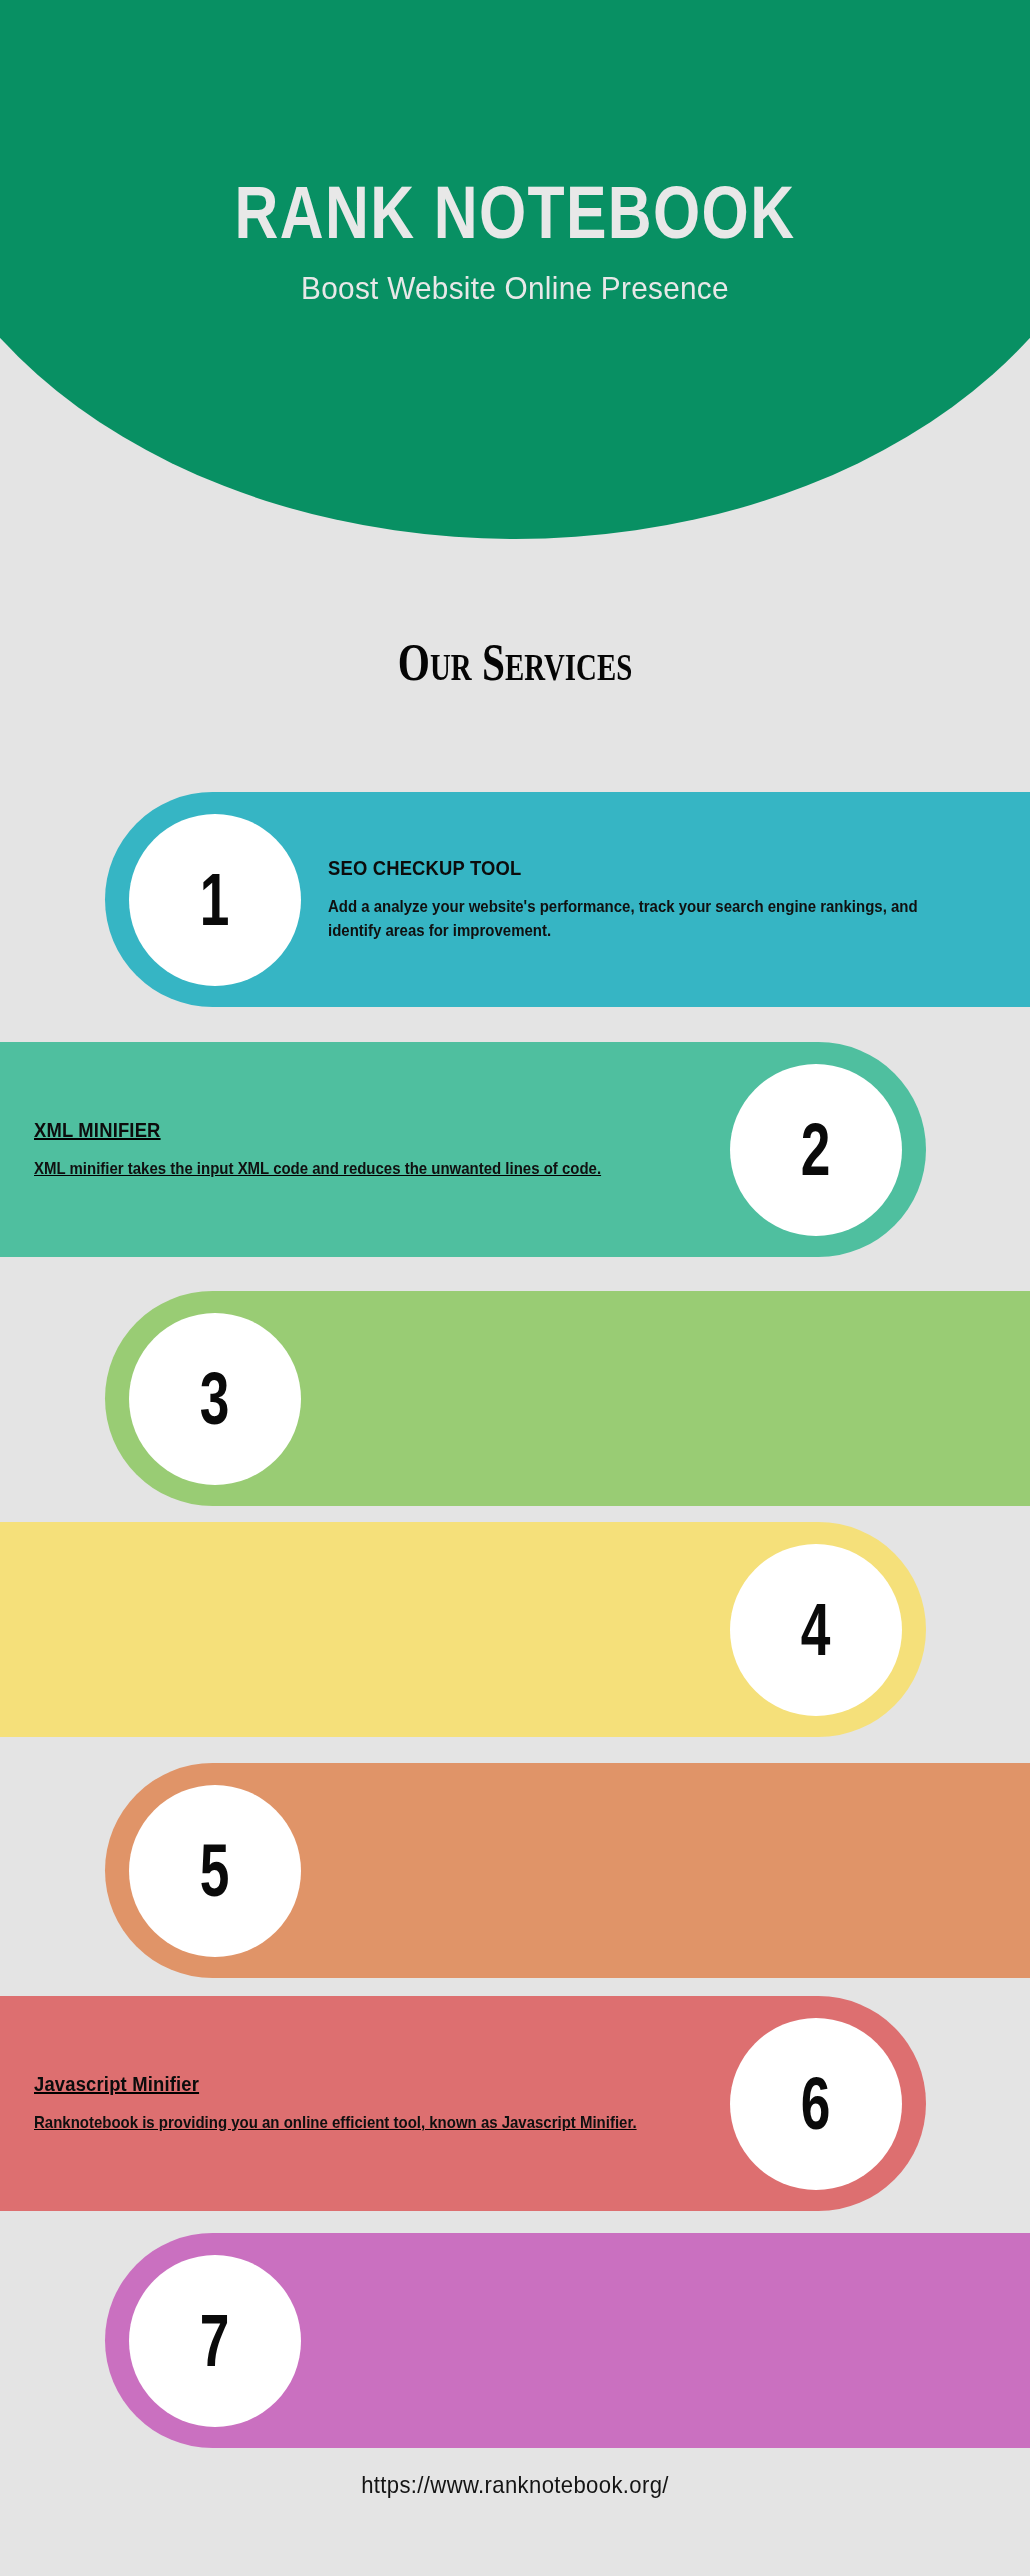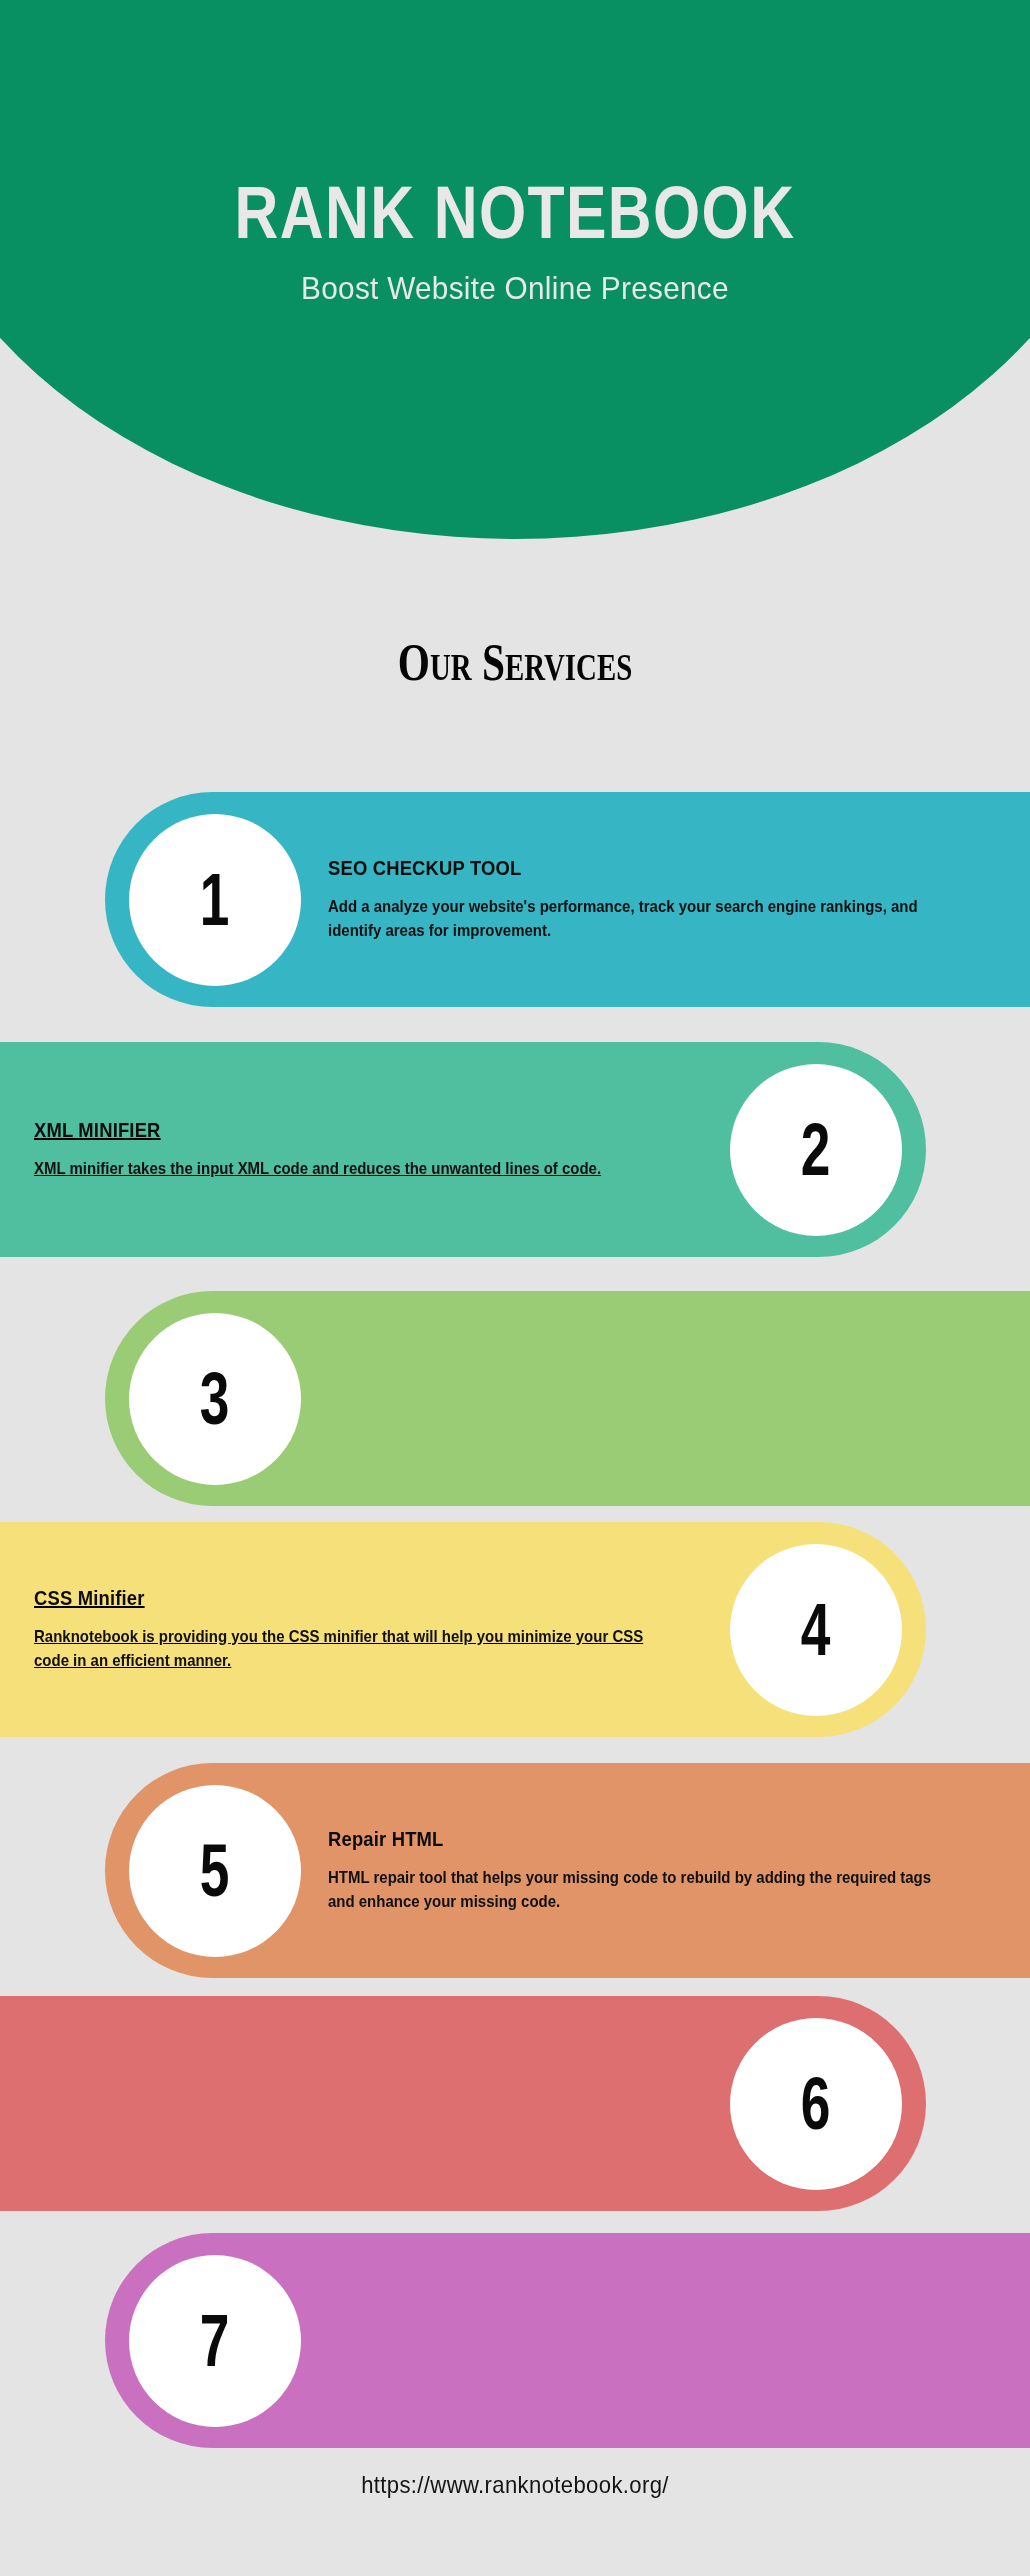--- a/index.html
+++ b/index.html
@@ -177,42 +177,38 @@
     <div class="circle">
       <span class="circle-num">3</span>
     </div>
   </div>
 
   <div class="row right-circle" style="top:1522px;">
     <div class="bar" style="background: rgb(245, 224, 122);"></div>
     <div class="circle">
       <span class="circle-num">4</span>
     </div>
-    <div class="content">
-      <div class="svc-title">CSS Minifier</div>
-      <div class="svc-desc">Ranknotebook is providing you the CSS minifier that will help you minimize your CSS code in an efficient manner.</div>
-    </div>
   </div>
 
   <div class="row left-circle" style="top:1763px;">
     <div class="bar" style="background: rgb(224, 148, 104);"></div>
     <div class="circle">
       <span class="circle-num">5</span>
     </div>
-    <div class="content">
-      <div class="svc-title">Repair HTML</div>
-      <div class="svc-desc">HTML repair tool that helps your missing code to rebuild by adding the required tags and enhance your missing code.</div>
-    </div>
   </div>
 
   <div class="row right-circle" style="top:1996px;">
     <div class="bar" style="background: rgb(221, 111, 112);"></div>
     <div class="circle">
       <span class="circle-num">6</span>
     </div>
+    <div class="content">
+      <div class="svc-title">Javascript Minifier</div>
+      <div class="svc-desc">Ranknotebook is providing you an online efficient tool, known as Javascript Minifier.</div>
+    </div>
   </div>
 
   <div class="row left-circle" style="top:2233px;">
     <div class="bar" style="background: rgb(202, 112, 192);"></div>
     <div class="circle">
       <span class="circle-num">7</span>
     </div>
   </div>
 
 </div>

